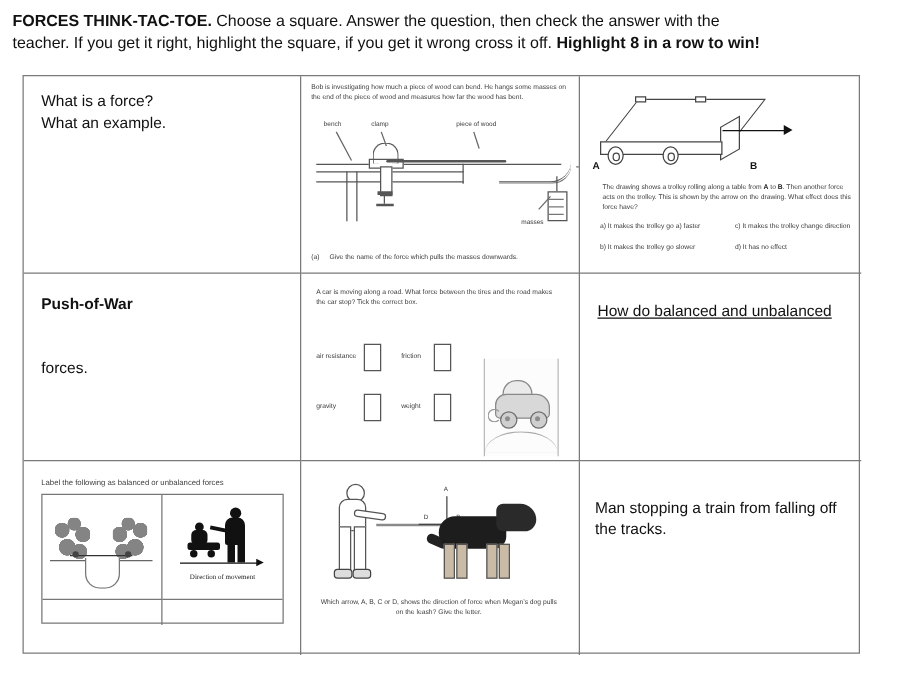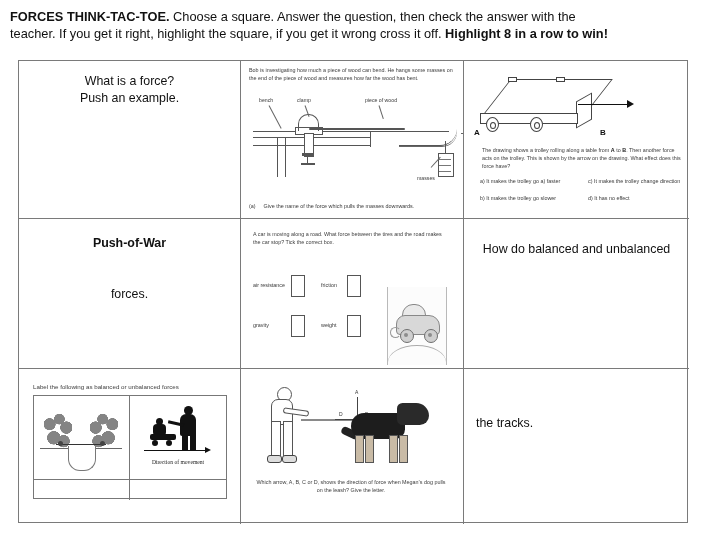--- a/index.html
+++ b/index.html
@@ -55,21 +55,21 @@
     overflow: hidden;
   }
   .cell.c3 { border-right: none; }
   .cell.r3 { border-bottom: none; }
 
   
   .qtext {
     padding: 12px 14px 0 14px;
     font-size: 12.4px;
     line-height: 1.38;
-    text-align: center;
+    text-align: left;
     color: #111;
   }
   .qtext.left { text-align: left; padding-left: 12px; }
   .qtext .b { font-weight: bold; }
 
   
   .scan {
     position: absolute;
     inset: 0;
     padding: 6px 8px;
@@ -235,21 +235,21 @@
   <div class="header">
     <span class="b">FORCES THINK-TAC-TOE.</span><span> Choose a square. Answer the question, then check the answer with the</span><br>
     <span>teacher. If you get it right, highlight the square, if you get it wrong cross it off. </span><span class="b">Highlight 8 in a row to win!</span>
   </div>
 
   <div class="grid">
 
     <div class="cell c1 r1">
       <div class="qtext">
         <span>What is a force?</span><br>
-        <span>Push an example.</span>
+        <span>What an example.</span>
       </div>
     </div>
 
     <div class="cell c2 r1">
       <div class="scan">
         <div class="body">Bob is investigating how much a piece of wood can bend.  He hangs some masses on the end of the piece of wood and measures how far the wood has bent.</div>
 
         <div class="stage wood-stage">
 
           <div class="ln bench-top"></div>
@@ -362,21 +362,21 @@
             <div class="car-body"></div>
             <div class="car-wheel" style="left:12px;"></div>
             <div class="car-wheel" style="left:36px;"></div>
             <div class="swirl"></div>
           </div>
         </div>
       </div>
     </div>
 
     <div class="cell c3 r2">
-      <div class="qtext" style="padding-top:22px;">
+      <div class="qtext" style="padding-top:22px;text-decoration:underline;">
         <span>How do balanced and unbalanced</span><br>
       </div>
     </div>
 
     <div class="cell c1 r3">
       <div class="scan">
         <div class="body" style="font-size:6.2px; padding:8px 0 0 6px;">Label the following as balanced or unbalanced forces</div>
 
         <div class="subtable">
           <div class="subcell">
@@ -443,19 +443,19 @@
           </div>
         </div>
 
         <div class="body" style="padding:4px 6px 0 4px; text-align:center;">Which arrow, A, B, C or D, shows the direction of force when Megan’s dog pulls on the leash? Give the letter.</div>
       </div>
     </div>
 
     <div class="cell c3 r3">
       <div class="qtext left" style="padding-top:12px;">
         <br>
-        <br>
+        <span>Man stopping a train from falling off</span><br>
         <span>the tracks.</span>
       </div>
     </div>
 
   </div>
 </div>
 
 </body></html>

